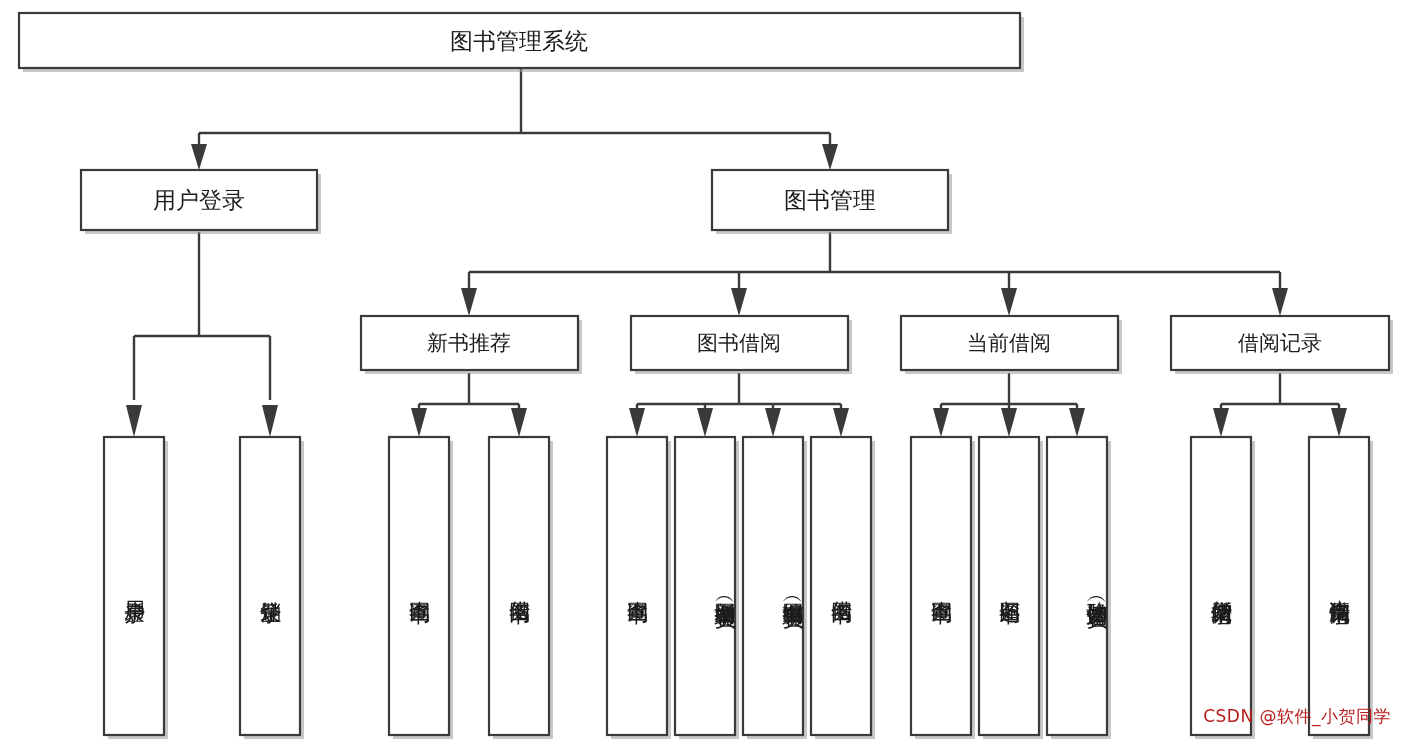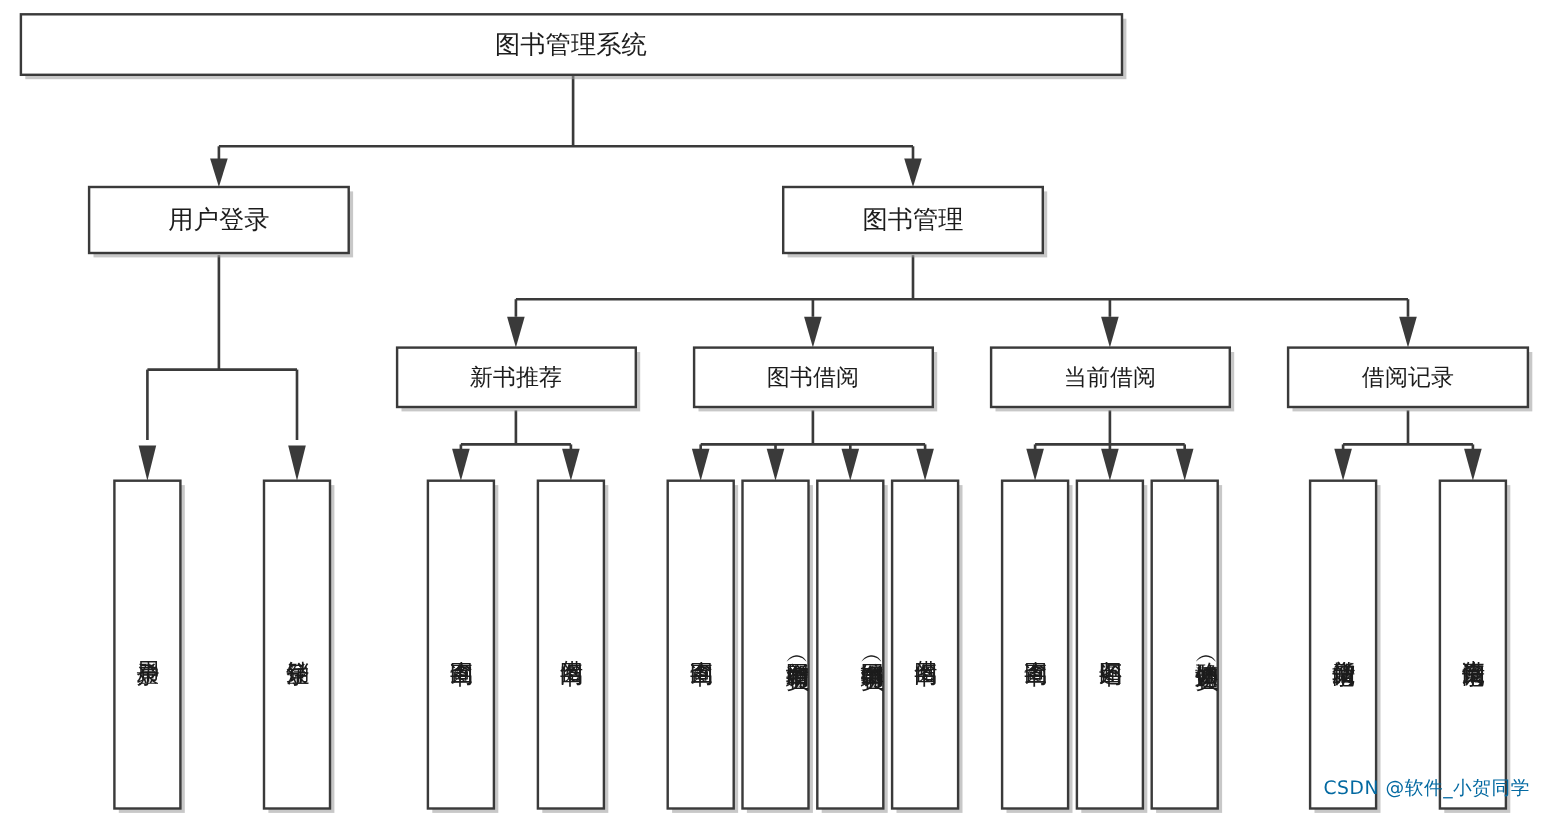--- a/index.html
+++ b/index.html
@@ -70,21 +70,21 @@
     text-align: center;
     pointer-events: none;
     user-select: none;
   }
   .watermark {
     position: absolute;
     right: 14px;
     bottom: 6px;
     font-family: "DejaVu Sans", "Liberation Sans", sans-serif;
     font-size: 17px;
-    color: #0369a1;
+    color: #b91c1c;
     letter-spacing: 0.5px;
     white-space: nowrap;
     pointer-events: none;
     user-select: none;
   }
 </style>
 </head>
 <body>
 
 <div id="diagram-root">

